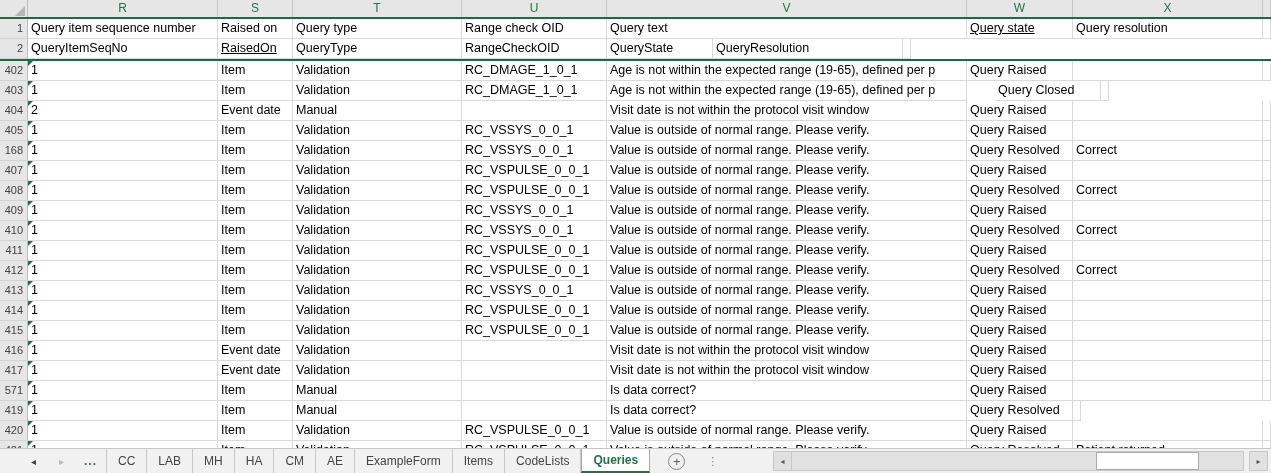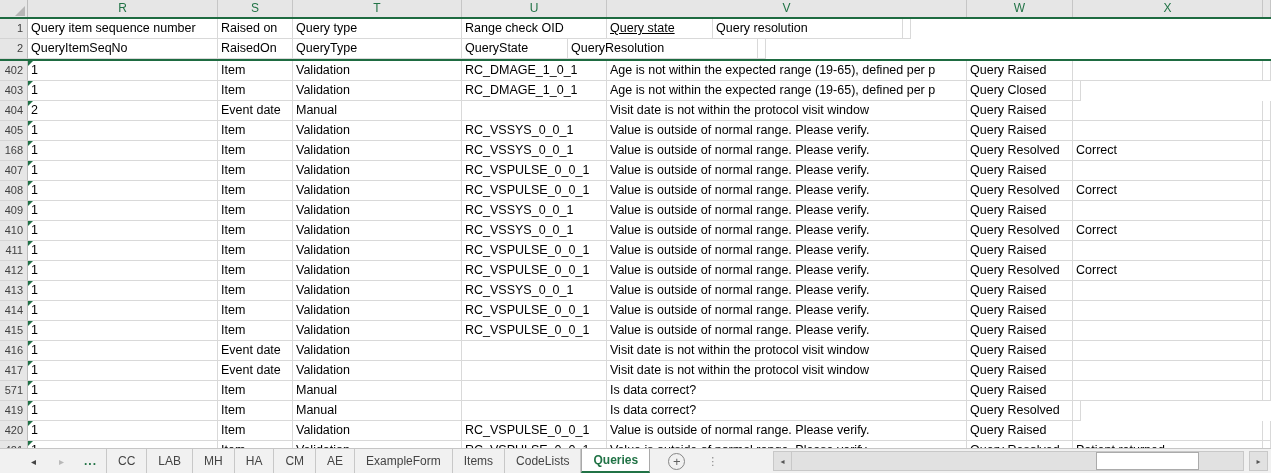--- a/index.html
+++ b/index.html
@@ -77,29 +77,31 @@
   <div class="freeze"></div>
 
   <div id="gridarea">
     <div id="frozenrows">
         <div class="row">
           <div class="rowhdr">1</div>
           <div class="cell" style="width: 190px; flex: 0 0 190px;">Query item sequence number</div>
           <div class="cell" style="width: 75px; flex: 0 0 75px;">Raised on</div>
           <div class="cell" style="width: 169px; flex: 0 0 169px;">Query type</div>
           <div class="cell" style="width: 145px; flex: 0 0 145px;">Range check OID</div>
+          <div class="cell" style="width: 360px; flex: 0 0 360px;">Query text</div>
           <div class="cell" style="width: 106px; flex: 0 0 106px; text-decoration: underline;">Query state</div>
           <div class="cell" style="width: 190px; flex: 0 0 190px;">Query resolution</div>
           <div class="cell" style="width: 8px; flex: 0 0 8px;"></div>
         </div>
         <div class="row">
           <div class="rowhdr">2</div>
           <div class="cell" style="width: 190px; flex: 0 0 190px;">QueryItemSeqNo</div>
-          <div class="cell" style="width: 75px; flex: 0 0 75px;">RaisedOn</div>
+          <div class="cell" style="width: 75px; flex: 0 0 75px; text-decoration: underline;">RaisedOn</div>
           <div class="cell" style="width: 169px; flex: 0 0 169px;">QueryType</div>
+          <div class="cell" style="width: 145px; flex: 0 0 145px;">RangeCheckOID</div>
           <div class="cell" style="width: 106px; flex: 0 0 106px;">QueryState</div>
           <div class="cell" style="width: 190px; flex: 0 0 190px;">QueryResolution</div>
           <div class="cell" style="width: 8px; flex: 0 0 8px;"></div>
         </div>
       </div>
     <div class="freeze"></div>
     <div id="datarows">
         <div class="row">
           <div class="rowhdr">402</div>
           <div class="cell" style="width: 190px; flex: 0 0 190px;"><span class="errtri"></span>1</div>
@@ -111,21 +113,21 @@
           <div class="cell" style="width: 190px; flex: 0 0 190px;"></div>
           <div class="cell" style="width: 8px; flex: 0 0 8px;"></div>
         </div>
         <div class="row">
           <div class="rowhdr">403</div>
           <div class="cell" style="width: 190px; flex: 0 0 190px;"><span class="errtri"></span>1</div>
           <div class="cell" style="width: 75px; flex: 0 0 75px;">Item</div>
           <div class="cell" style="width: 169px; flex: 0 0 169px;">Validation</div>
           <div class="cell" style="width: 145px; flex: 0 0 145px;">RC_DMAGE_1_0_1</div>
           <div class="cell" style="width: 360px; flex: 0 0 360px;">Age is not within the expected range (19-65), defined per p</div>
-          <div class="cell" style="width: 106px; flex: 0 0 106px;">Query Closed</div>
+          <div class="cell" style="width: 106px; flex: 0 0 106px; margin-left: 28px;">Query Closed</div>
           <div class="cell" style="width: 8px; flex: 0 0 8px;"></div>
         </div>
         <div class="row">
           <div class="rowhdr">404</div>
           <div class="cell" style="width: 190px; flex: 0 0 190px;"><span class="errtri"></span>2</div>
           <div class="cell" style="width: 75px; flex: 0 0 75px;">Event date</div>
           <div class="cell" style="width: 169px; flex: 0 0 169px;">Manual</div>
           <div class="cell" style="width: 145px; flex: 0 0 145px;"></div>
           <div class="cell" style="width: 360px; flex: 0 0 360px;">Visit date is not within the protocol visit window</div>
           <div class="cell" style="width: 106px; flex: 0 0 106px;">Query Raised</div>

